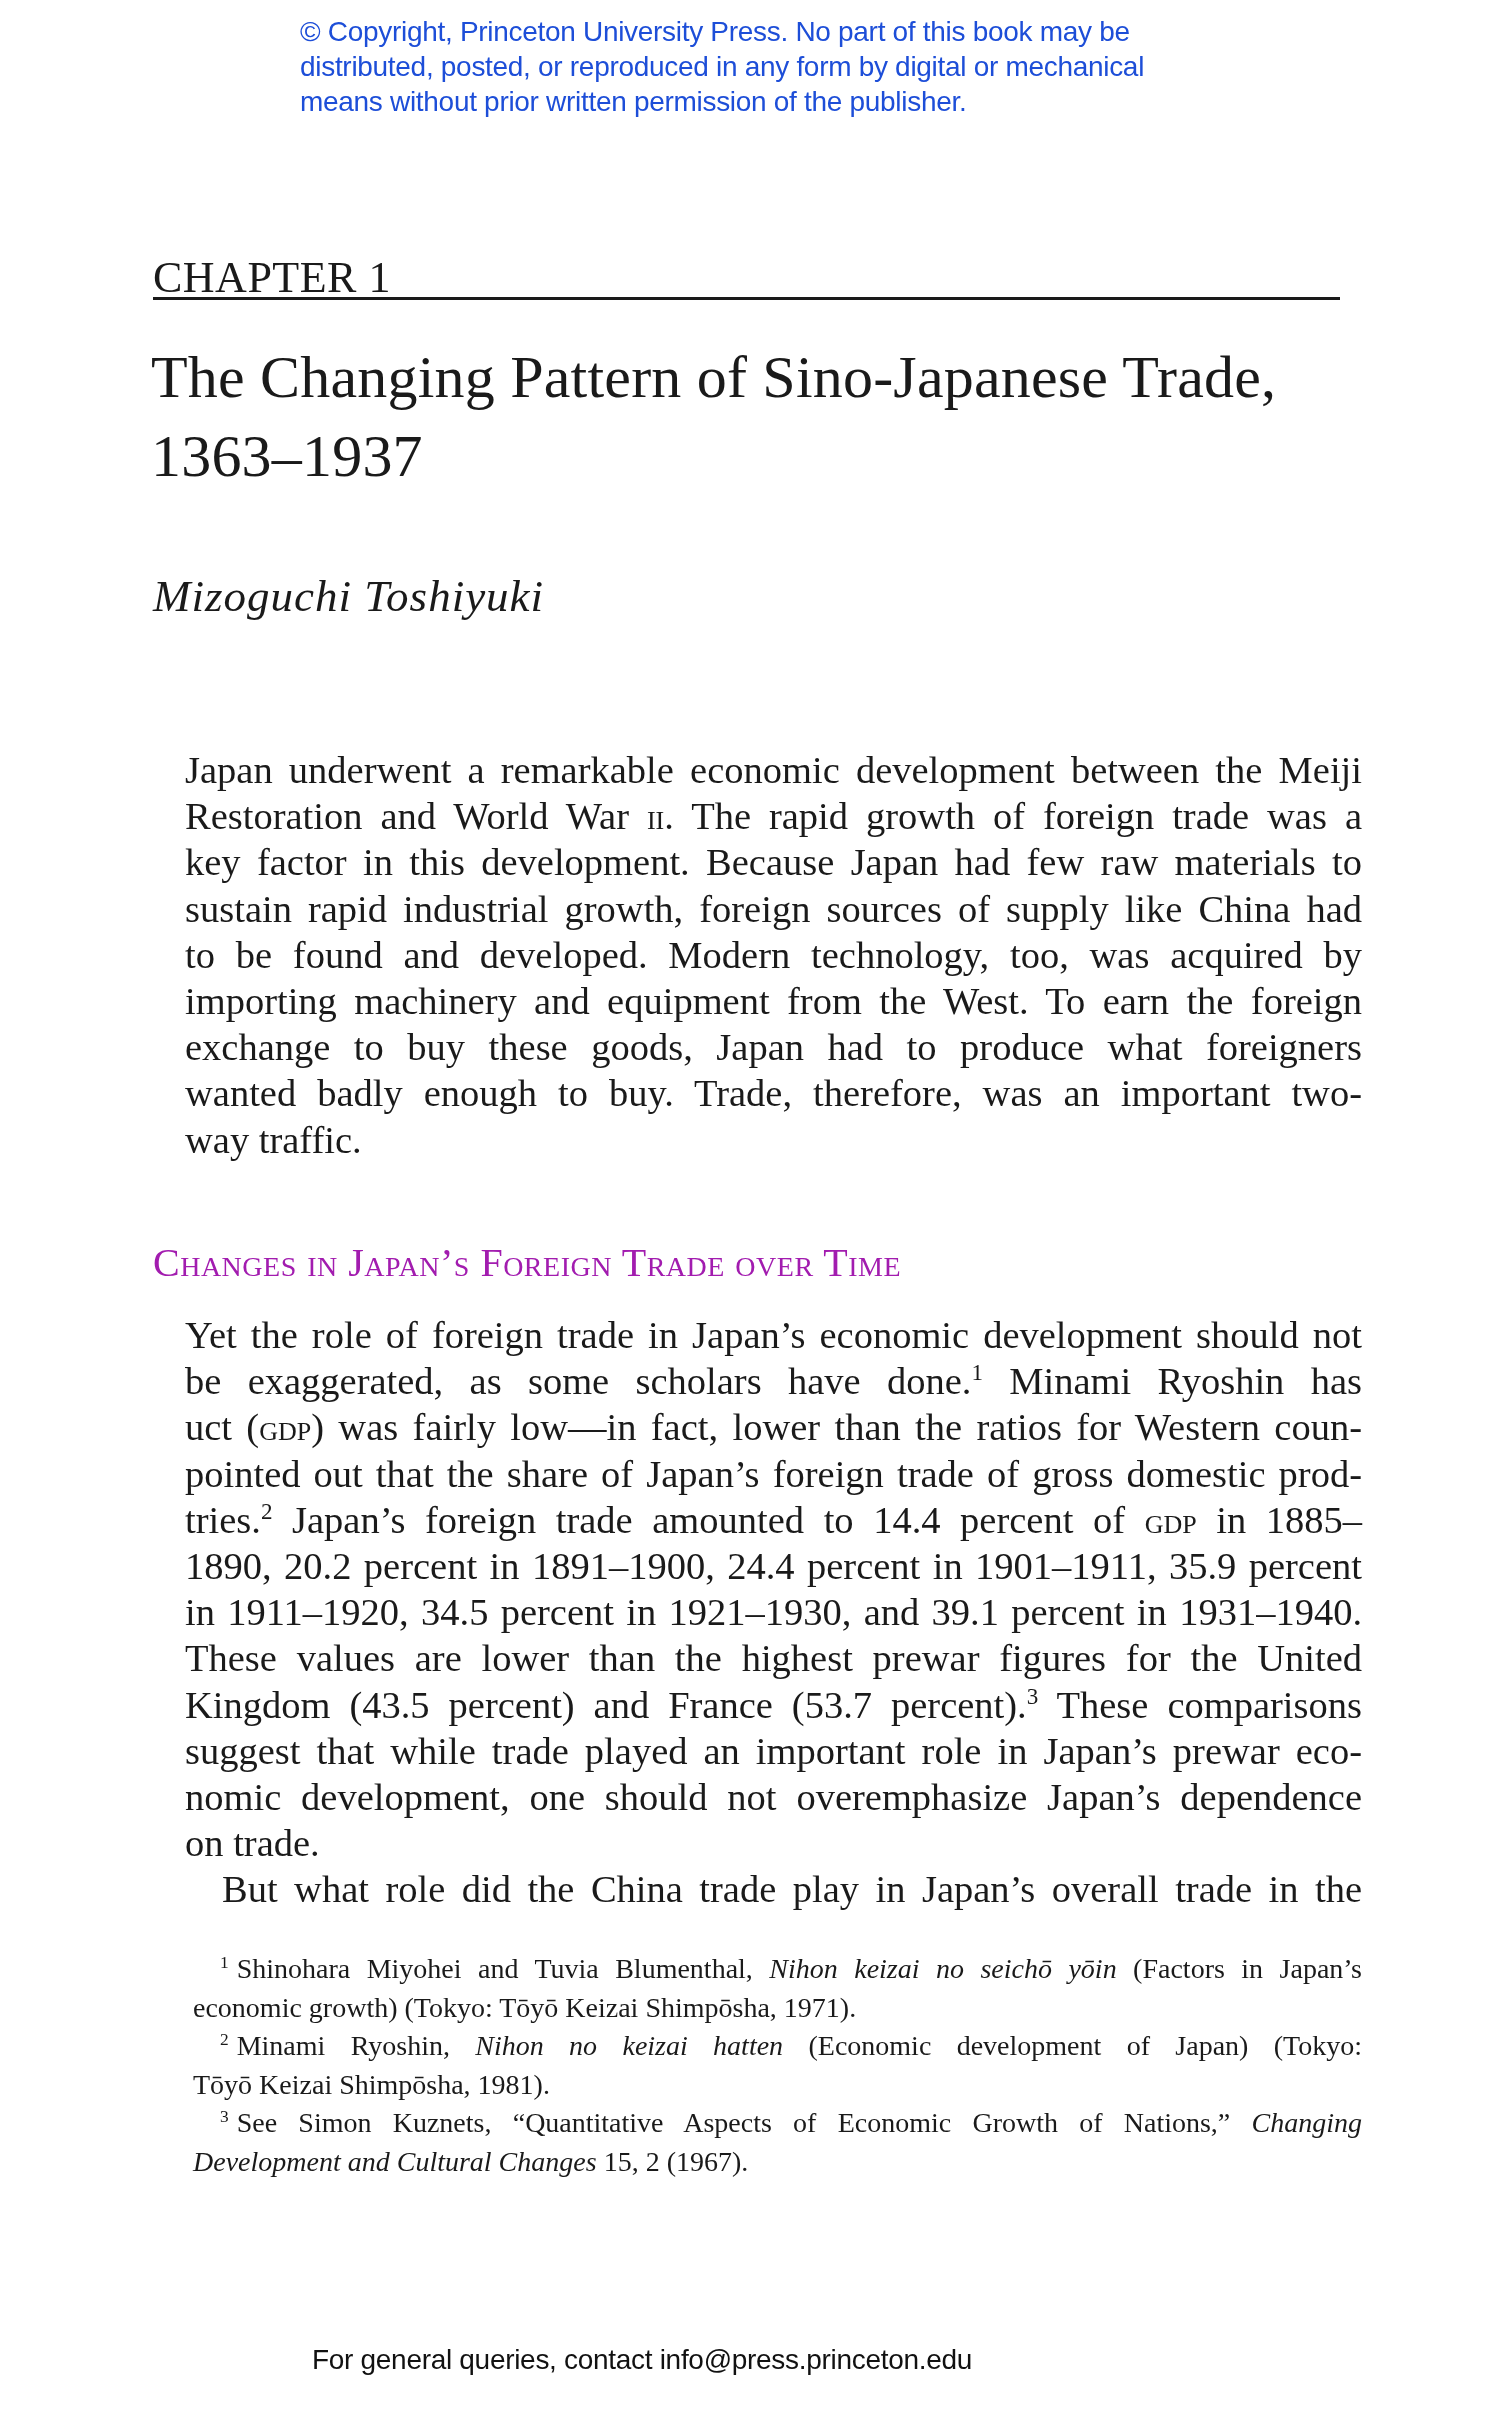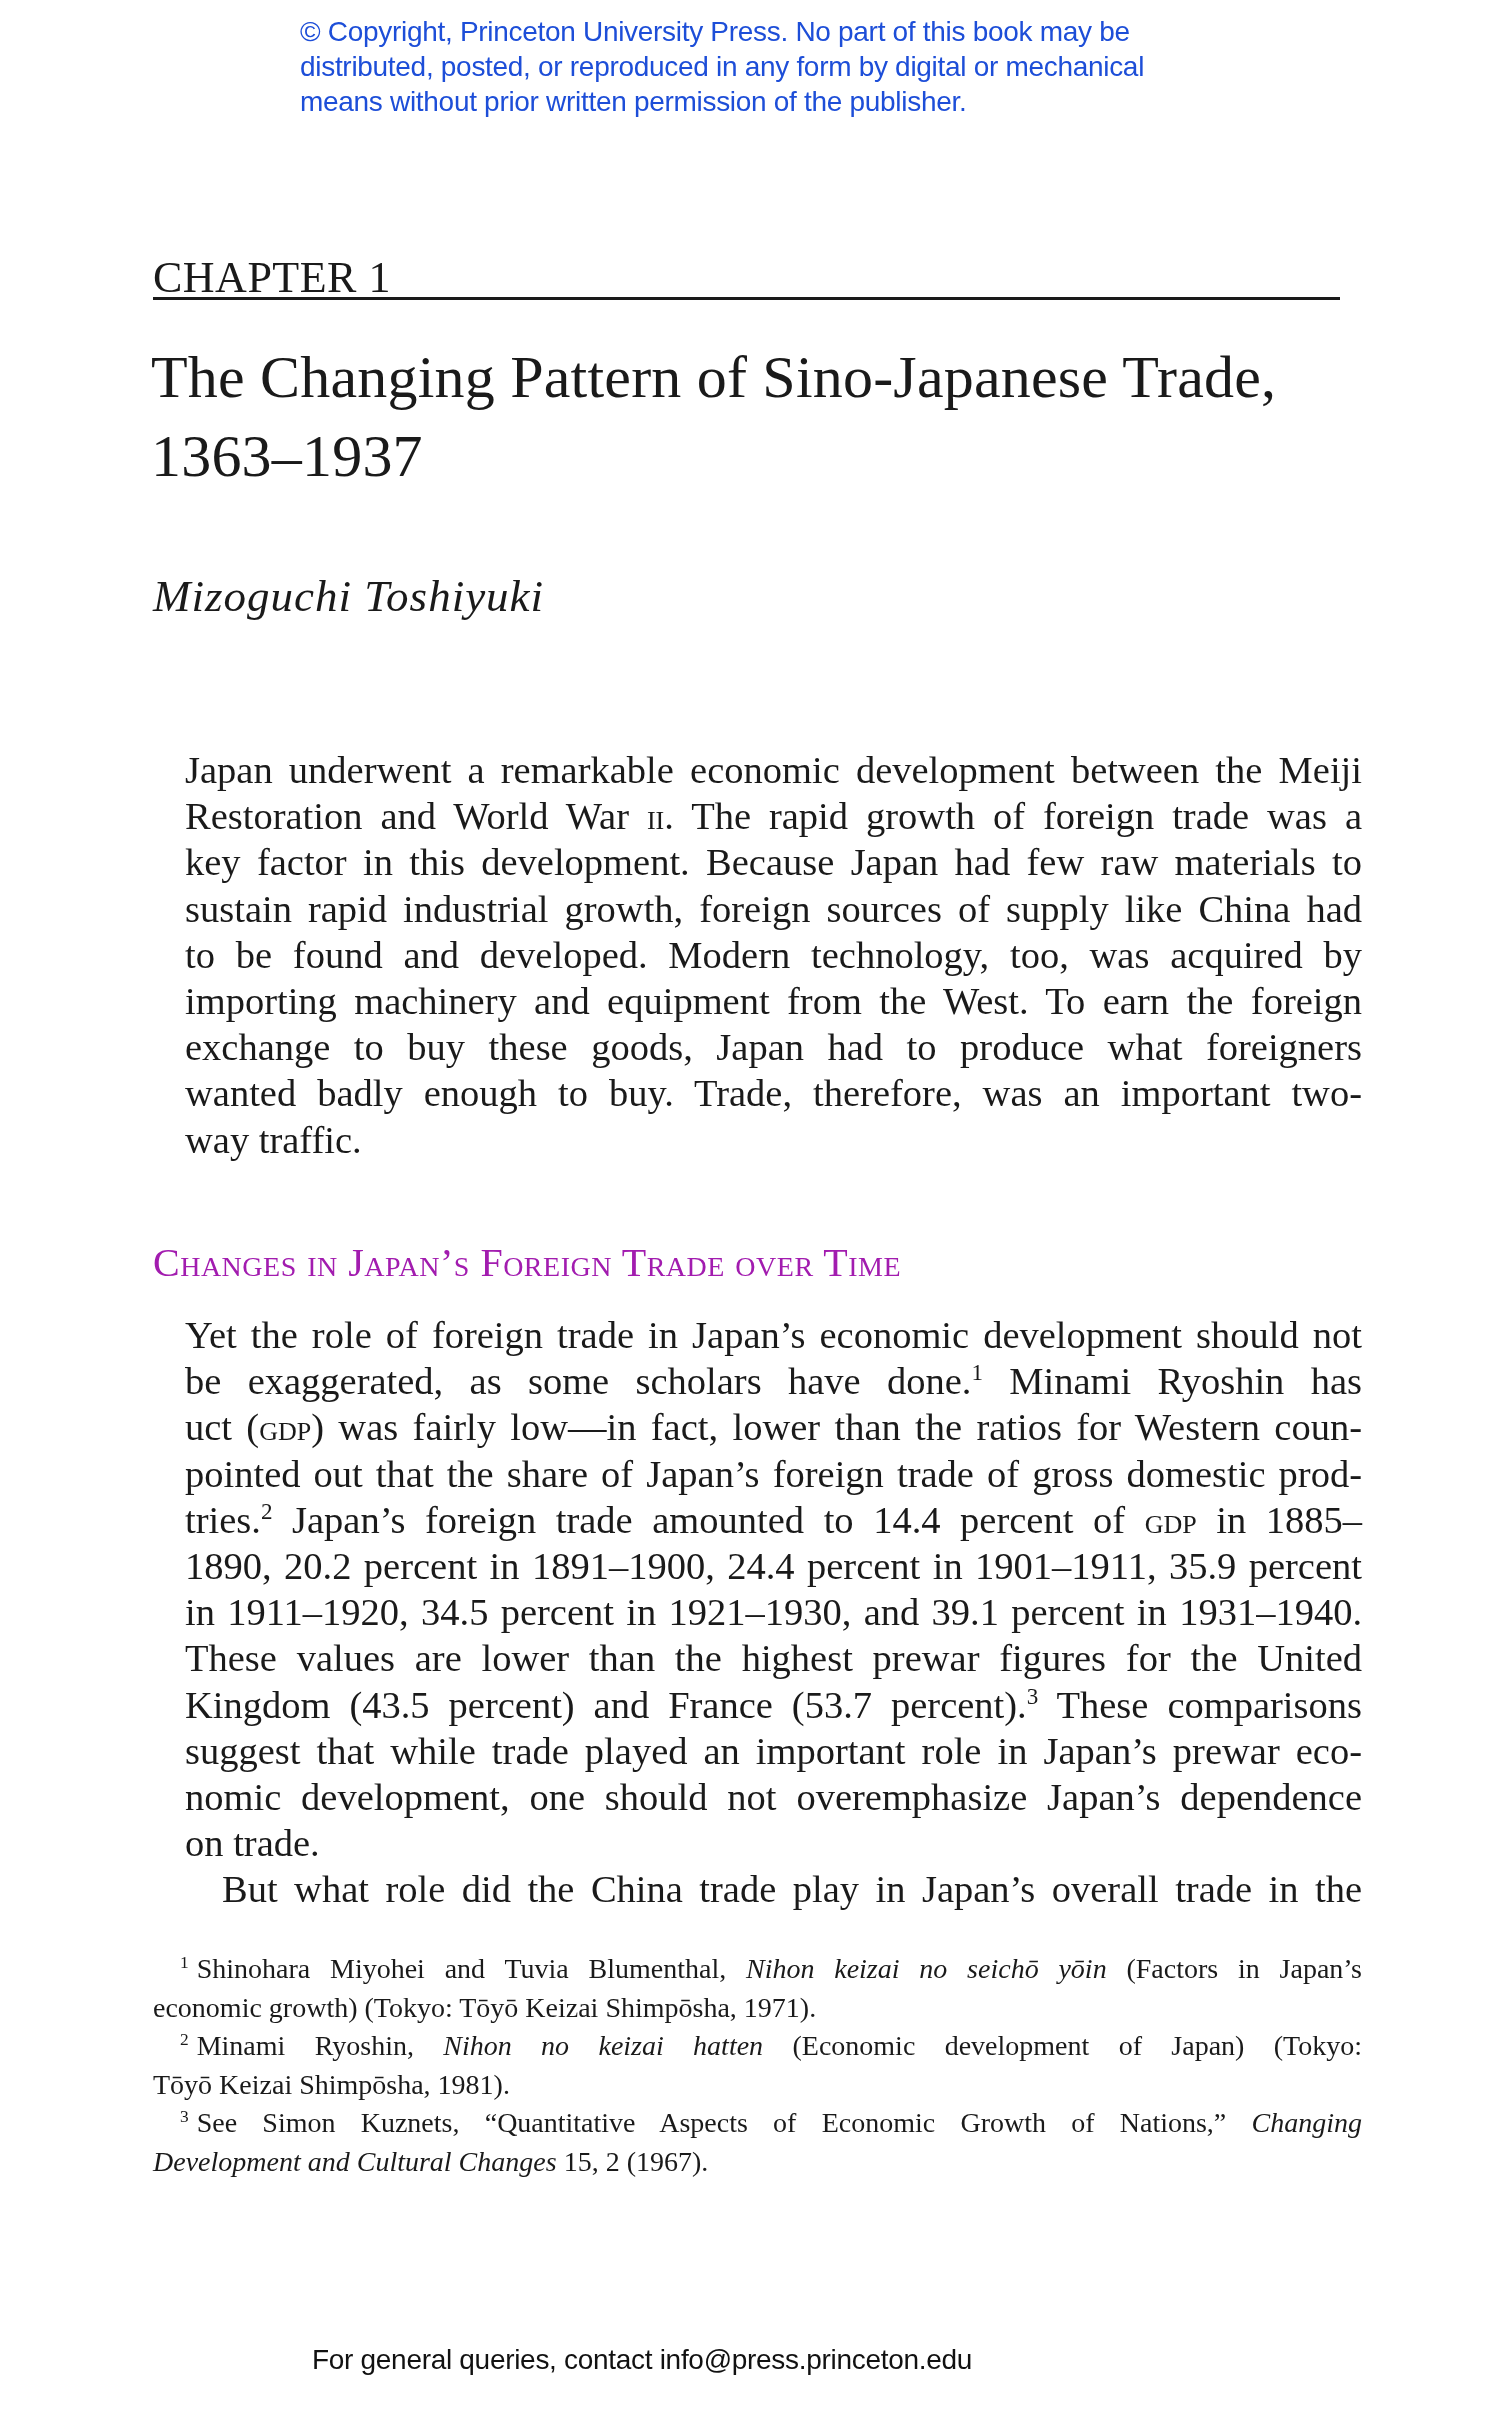--- a/index.html
+++ b/index.html
@@ -116,20 +116,21 @@
       font-family: "Liberation Serif", serif;
       font-size: 28px;
       color: #1a1a1a;
     }
     .footnotes .line {
       white-space: nowrap;
       height: 38.5px;
       line-height: 38.5px;
       text-align: justify;
       text-align-last: justify;
+      margin-left: 40px;
     }
     .footnotes .line.last { text-align-last: left; }
     .footnotes .line.indent { padding-left: 27px; }
     .footnotes .num { font-size: 0.62em; vertical-align: 0.55em; line-height: 0; margin-right: 8px; }
     .footnotes i { font-style: italic; }
     .footer {
       position: absolute;
       left: 0;
       top: 2343px;
       width: 1284px;

